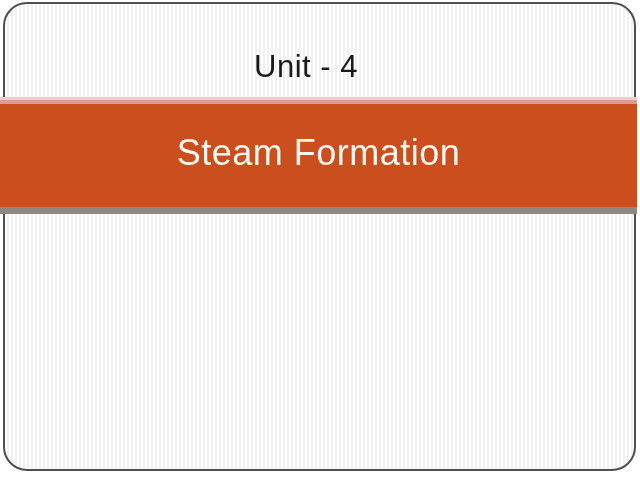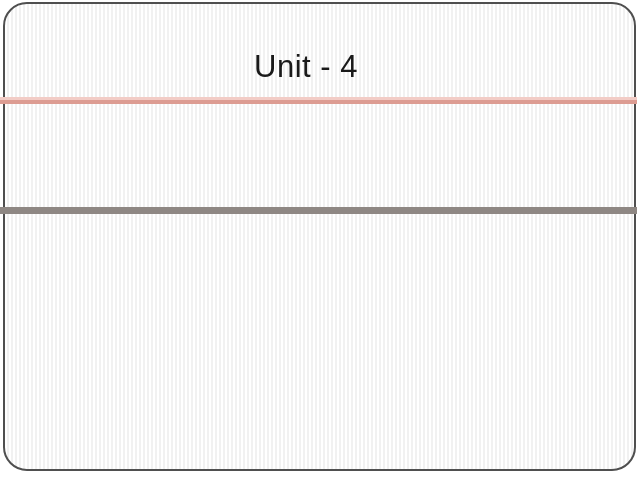--- a/index.html
+++ b/index.html
@@ -85,15 +85,18 @@
 </head>
 <body>
 
 <div class="stage">
   <div class="slide-card"></div>
 
   <div class="unit-title">Unit - 4</div>
 
   <div class="stripe-pink"></div>
 
+  <div class="title-banner">
+    <span class="banner-text">Steam Formation</span>
+  </div>
 
   <div class="stripe-gray"></div>
 </div>
 
 </body></html>

